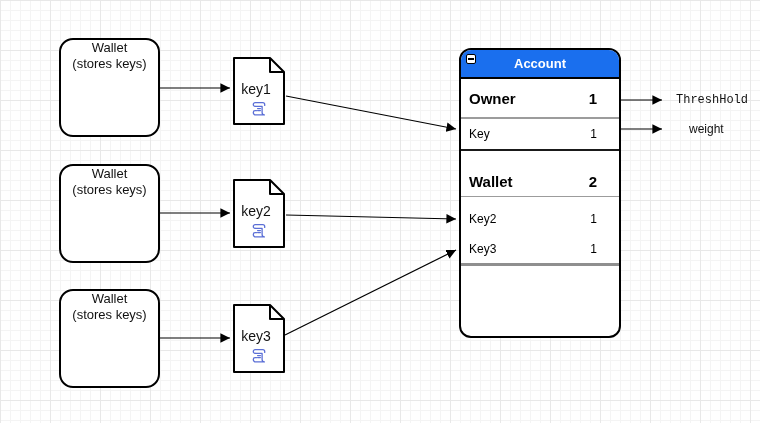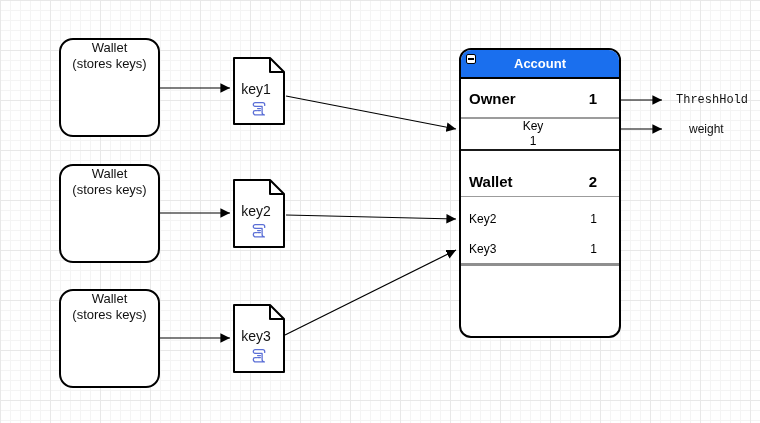--- a/index.html
+++ b/index.html
@@ -150,21 +150,21 @@
       </span>
       <span class="acc-title">Account</span>
     </div>
 
     <div class="row head" style="top:29px; height:38px;text-align:right;">
       <span>Owner</span>
       <span>1</span>
     </div>
     <div class="hline" style="top:67px; border-top:2px solid #9c9c9c;"></div>
 
-    <div class="row item" style="top:69px; height:29px;flex-direction:column;">
+    <div class="row item" style="top:69px; height:29px;">
       <span>Key</span>
       <span>1</span>
     </div>
     <div class="hline" style="top:99px; border-top:2px solid #1a1a1a;"></div>
 
     <div class="row head" style="top:116px; height:30px;">
       <span>Wallet</span>
       <span>2</span>
     </div>
     <div class="hline" style="top:146px; border-top:1px solid #9c9c9c;"></div>

